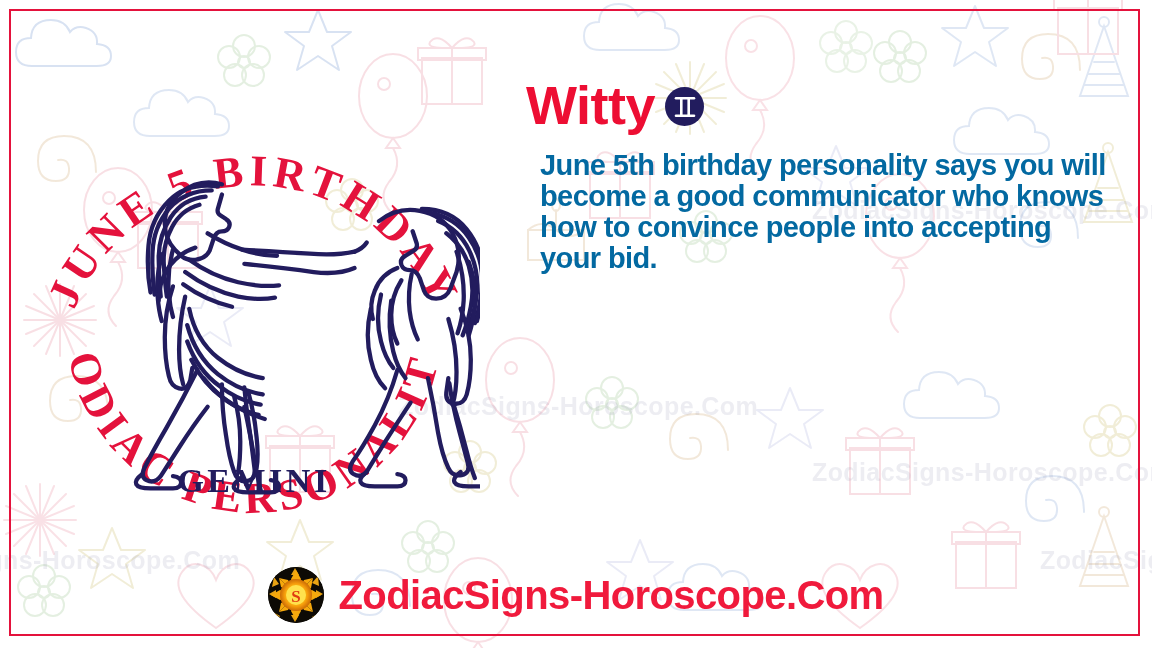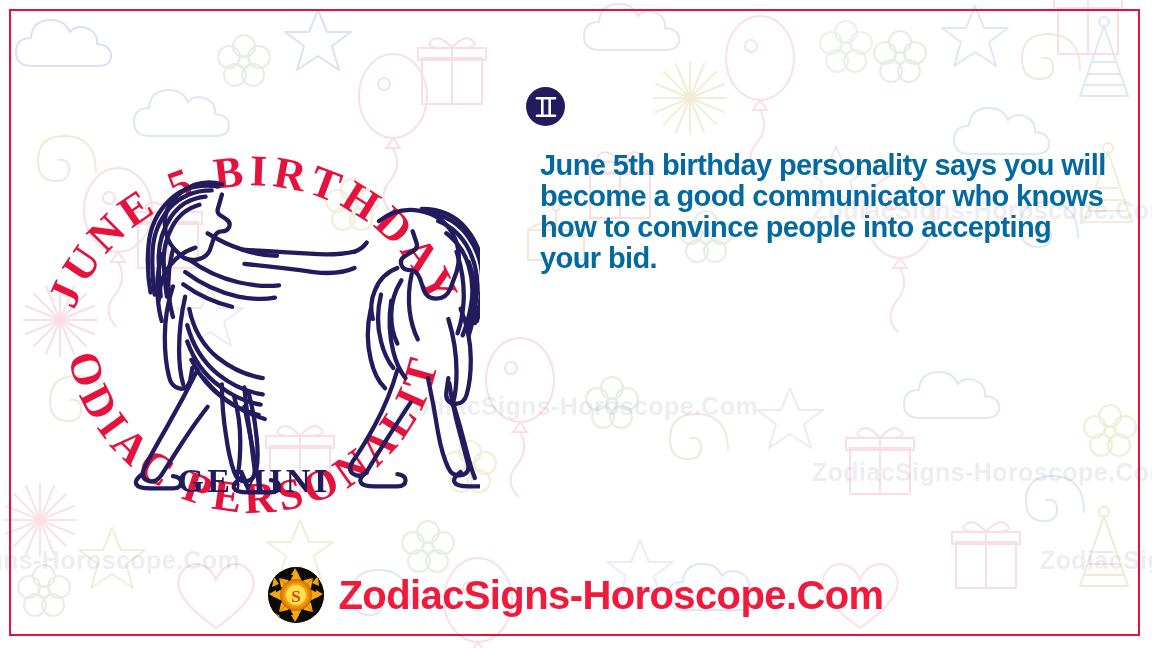--- a/index.html
+++ b/index.html
@@ -291,20 +291,21 @@
         <path d="M330 300 q-8 6 -6 10 q2 4 14 4 l20 0 q8 0 8 -6 q0 -5 -8 -6"></path>
       </g>
 
       <text class="gemini-word" x="226" y="414" text-anchor="middle">GEMINI</text>
     </svg>
   </div>
 
   <div id="copy">
 
     <div id="headline">
+      <span class="hl-word">Witty</span>
 
       <span id="gemini-badge">
         <svg width="26" height="26" viewBox="0 0 26 26" xmlns="http://www.w3.org/2000/svg">
           <g stroke="#ffffff" stroke-width="2.6" stroke-linecap="round">
             <line x1="4" y1="4.3" x2="22" y2="4.3"></line>
             <line x1="4" y1="21.7" x2="22" y2="21.7"></line>
             <line x1="9.3" y1="4.3" x2="9.3" y2="21.7"></line>
             <line x1="16.7" y1="4.3" x2="16.7" y2="21.7"></line>
           </g>
         </svg>

